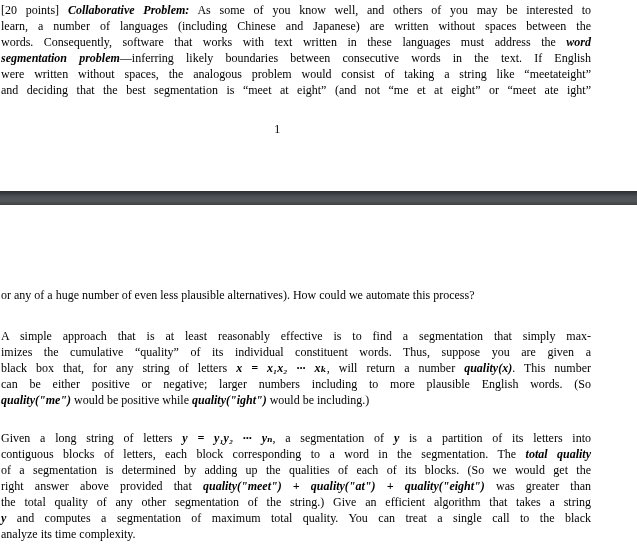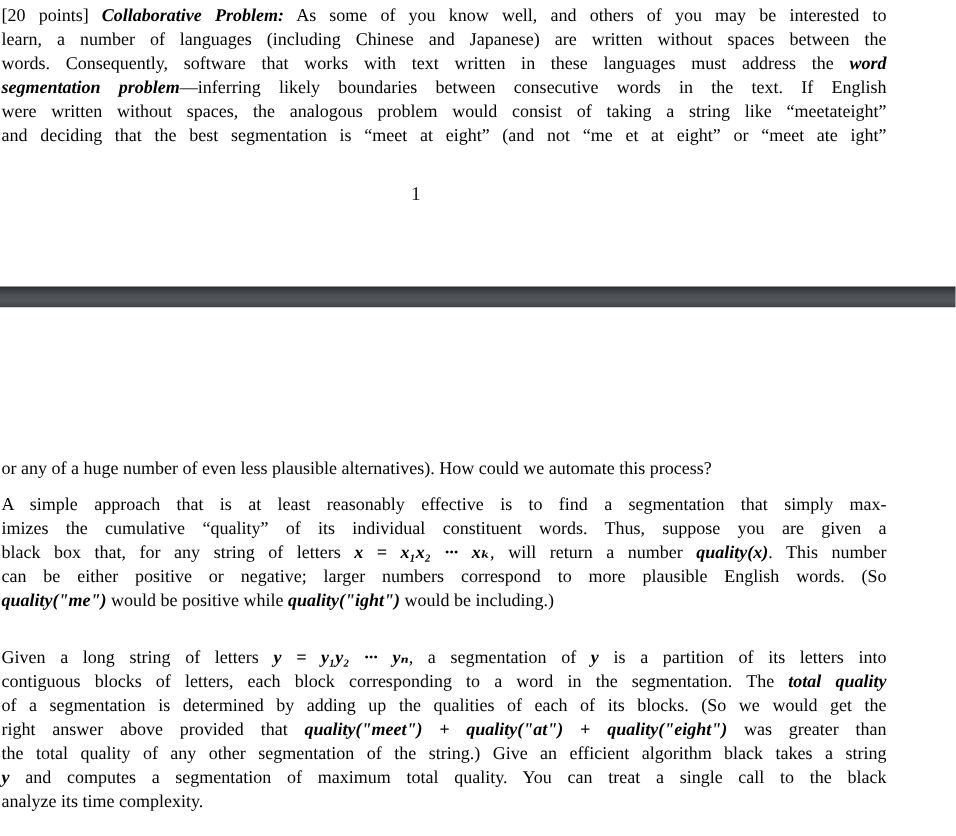--- a/index.html
+++ b/index.html
@@ -58,21 +58,21 @@
   .page-number {
     position: absolute;
     left: 274px;
     top: 121px;
     font-family: "Liberation Serif", "DejaVu Serif", serif;
     font-size: 13px;
     color: #1a1a1a;
   }
 
   #p1 { top: 2px; }
-  #p2 { top: 304px; }
+  #p2 { top: 287px; }
   #p3 { top: 328px; }
   #p4 { top: 430px; }
 </style>
 </head>
 <body>
 
 <div class="page page-top">
   <div class="text-block" id="p1">
     <span class="line"><span>[20 points]</span> <span class="bi">Collaborative Problem:</span> <span>As some of you know well, and others of you may be interested to</span></span>
     <span class="line">learn, a number of languages (including Chinese and Japanese) are written without spaces between the</span>
@@ -89,25 +89,25 @@
 <div class="page page-bottom"></div>
 
 <div class="text-block" id="p2">
   <span class="line last">or any of a huge number of even less plausible alternatives). How could we automate this process?</span>
 </div>
 
 <div class="text-block" id="p3">
   <span class="line">A simple approach that is at least reasonably effective is to find a segmentation that simply max-</span>
   <span class="line">imizes the cumulative “quality” of its individual constituent words. Thus, suppose you are given a</span>
   <span class="line"><span>black box that, for any string of letters </span><span class="it">x = x₁x₂ ··· xₖ</span><span>, will return a number </span><span class="it">quality(x)</span><span>. This number</span></span>
-  <span class="line">can be either positive or negative; larger numbers correspond to more plausible English words. (So</span>
+  <span class="line">can be either positive or negative; larger numbers including to more plausible English words. (So</span>
   <span class="line last"><span class="it">quality("me")</span><span> would be positive while </span><span class="it">quality("ight")</span><span> would be including.)</span></span>
 </div>
 
 <div class="text-block" id="p4">
   <span class="line"><span>Given a long string of letters </span><span class="it">y = y₁y₂ ··· yₙ</span><span>, a segmentation of </span><span class="it">y</span><span> is a partition of its letters into</span></span>
   <span class="line"><span>contiguous blocks of letters, each block corresponding to a word in the segmentation. The </span><span class="it">total quality</span></span>
   <span class="line">of a segmentation is determined by adding up the qualities of each of its blocks. (So we would get the</span>
   <span class="line"><span>right answer above provided that </span><span class="it">quality("meet") + quality("at") + quality("eight")</span><span> was greater than</span></span>
-  <span class="line">the total quality of any other segmentation of the string.) Give an efficient algorithm black takes a string</span>
+  <span class="line">the total quality of any other segmentation of the string.) Give an efficient algorithm that takes a string</span>
   <span class="line"><span class="it">y</span><span> and computes a segmentation of maximum total quality. You can treat a single call to the black</span></span>
   <span class="line last">analyze its time complexity.</span>
 </div>
 
 </body></html>

